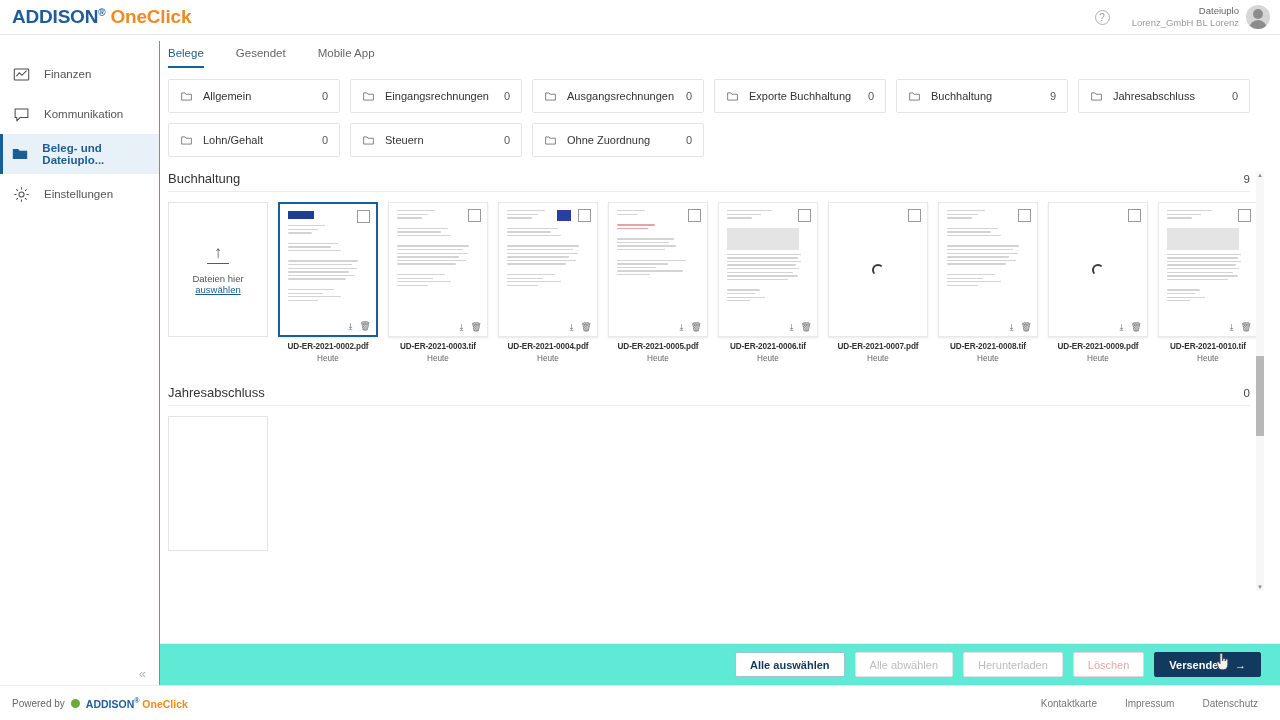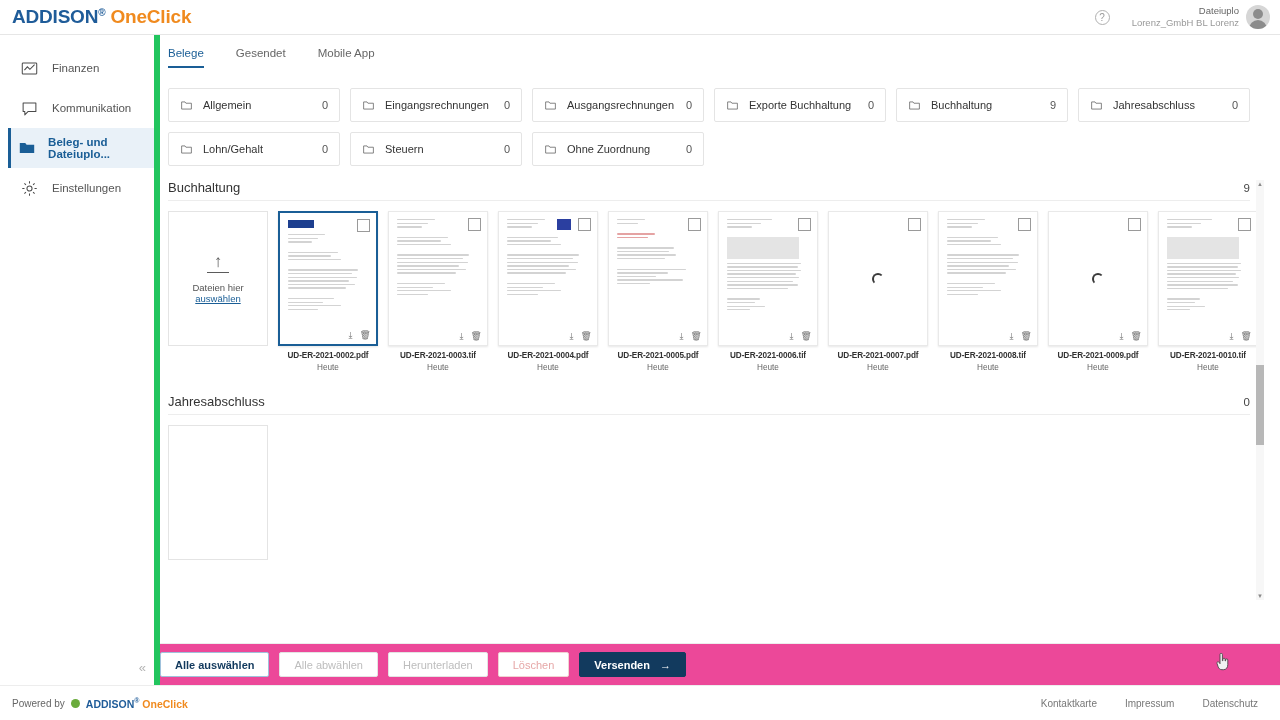--- a/index.html
+++ b/index.html
@@ -38,22 +38,22 @@
     content:""; position:absolute; left:7px; top:4px; width:10px; height:10px;
     border-radius:50%; background:#8c8c8c;
   }
   .avatar::after {
     content:""; position:absolute; left:3px; top:15px; width:18px; height:14px;
     border-radius:9px 9px 0 0; background:#8c8c8c;
   }
 
   
   .sidebar {
-    position: absolute; left: 0; top: 35px; width: 160px; height: 650px;
-    background: #fff; border-right: 6px solid #22c55e; padding-left: 8px;
+    position: absolute; left: 0; top: 41px; width: 160px; height: 650px;
+    background: #fff; border-right: 1px solid #22c55e;
   }
   .nav-item {
     position: relative; height: 40px; display: flex; align-items: center;
     padding-left: 8px; color: #555; font-size: 11.5px; cursor: pointer;
   }
   .nav-item .ico { width: 26px; display: flex; justify-content: center; color: #4a4a4a; }
   .nav-item .lbl { margin-left: 10px; }
   .nav-item.active { background: #e9f1f8; color: #1a5e96; font-weight: bold; }
   .nav-item.active::before {
     content:""; position:absolute; left:0; top:0; width:3px; height:100%;
@@ -77,21 +77,21 @@
     background: #fff; padding: 0 0 0 8px;
   }
   .breadcrumb { font-size: 9.5px; color: #9a9a9a; padding: 6px 0 0 0; margin-left: 0; }
   .tabs { display: flex; margin-top: 12px; }
   .tab {
     font-size: 11.5px; color: #666; padding: 0 0 7px 0; margin-right: 32px;
     cursor: pointer; border-bottom: 2px solid transparent;
   }
   .tab.active { color: #1a5e96; border-bottom-color: #1a5e96; }
 
-  .folders { margin-top: 20px; display: flex; flex-wrap: wrap; gap: 10px; }
+  .folders { margin-top: 11px; display: flex; flex-wrap: wrap; gap: 10px; }
   .folder {
     width: 172px; height: 34px; border: 1px solid #e4e4e4; border-radius: 2px;
     background: #fff; display: flex; align-items: center; padding: 0 11px;
     font-size: 11px; color: #333; cursor: pointer;
   }
   .folder .fico { color: #6e6e6e; margin-right: 10px; display: flex; }
   .folder .cnt { margin-left: auto; color: #555; font-size: 11px; }
 
   .scrollarea {
     position: relative; margin-top: 14px; width: 1096px; height: 420px;
@@ -154,22 +154,22 @@
   }
   .scrollbar .thumbbar {
     position: absolute; left: 0; width: 8px; height: 80px; top: 185px;
     background: #b8b8b8; border-radius: 0;
   }
   .sb-arrow { position:absolute; left:1px; font-size:6px; color:#8a8a8a; }
 
   
   .actionbar {
     position: absolute; left: 160px; bottom: 35px; width: 1120px; height: 42px;
-    background: #ec4899; border-top: 1px solid #ededed;
-    display: flex; align-items: center; justify-content: flex-start; padding-right: 19px; gap: 10px;
+    background: #5eead4; border-top: 1px solid #ededed;
+    display: flex; align-items: center; justify-content: flex-end; padding-right: 19px; gap: 10px;
   }
   .btn {
     height: 25px; padding: 0 14px; font-size: 11px; border-radius: 2px;
     display: flex; align-items: center; cursor: pointer; background: #fff;
   }
   .btn.primary-outline { border: 1px solid #9fc1db; color: #12395d; font-weight: bold; }
   .btn.disabled { border: 1px solid #e3e3e3; color: #bdbdbd; }
   .btn.danger-disabled { border: 1px solid #f0d2d2; color: #e6a7a7; }
   .btn.solid { background: #123a5e; color: #fff; border: 1px solid #123a5e; font-weight: bold; gap: 10px; position: relative; }
 

